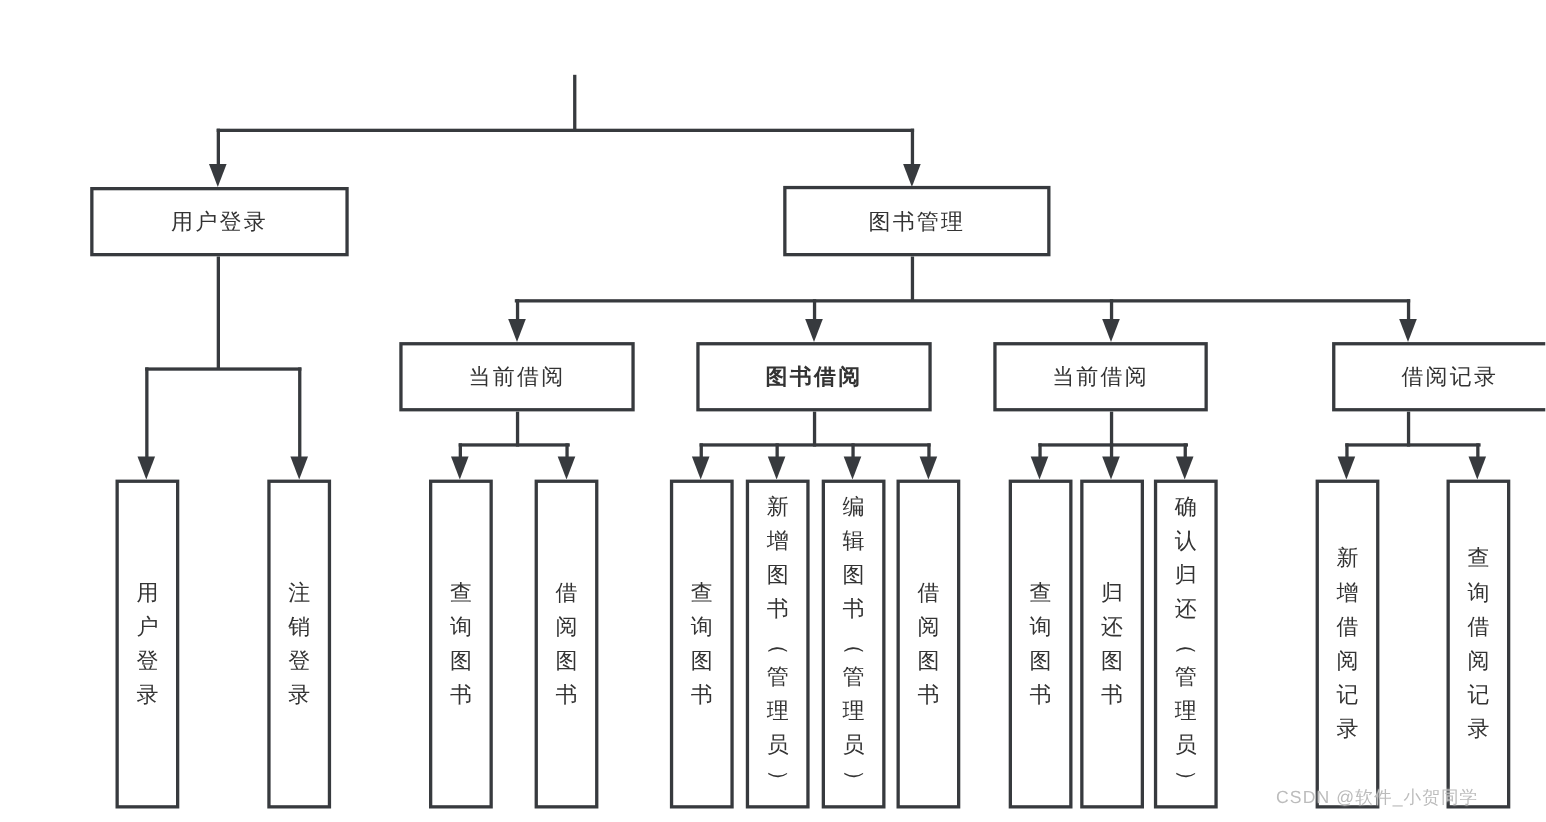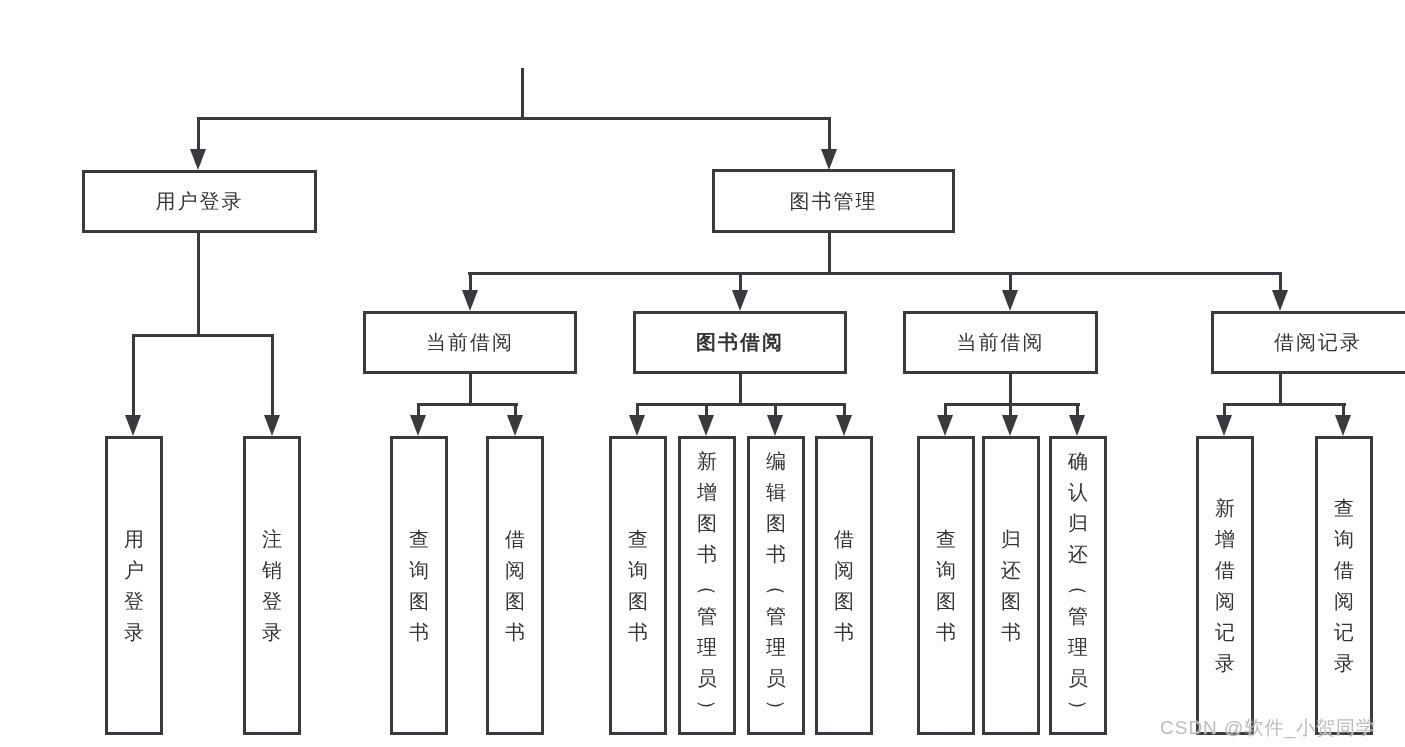--- a/index.html
+++ b/index.html
@@ -24,21 +24,21 @@
   
   .line{position:absolute;background:#373a3e;z-index:1;}
   .arrowhead{
     position:absolute;width:0;height:0;z-index:1;
     border-left:8px solid transparent;border-right:8px solid transparent;
     border-top:21px solid #373a3e;
   }
 
   .watermark{
     position:absolute;left:1160px;top:715px;z-index:5;
-    font-size:19px;color:#bcbcbc;letter-spacing:1px;white-space:nowrap;
+    font-size:16px;color:#bcbcbc;letter-spacing:1px;white-space:nowrap;
     text-shadow:0 0 2px #ffffff;
   }
 </style>
 </head>
 <body>
 
 <div id="canvas">
 
 
   <div class="line" style="left:521px;top:68px;width:3px;height:51px;"></div>

